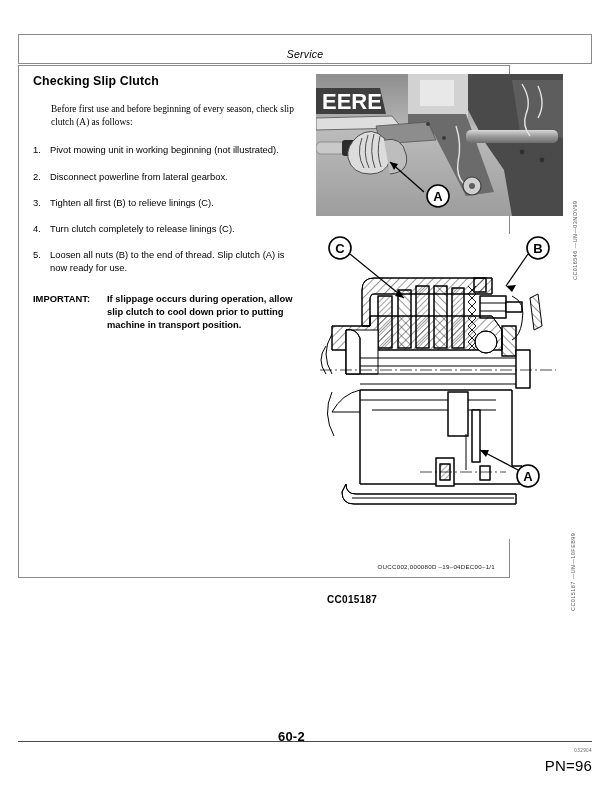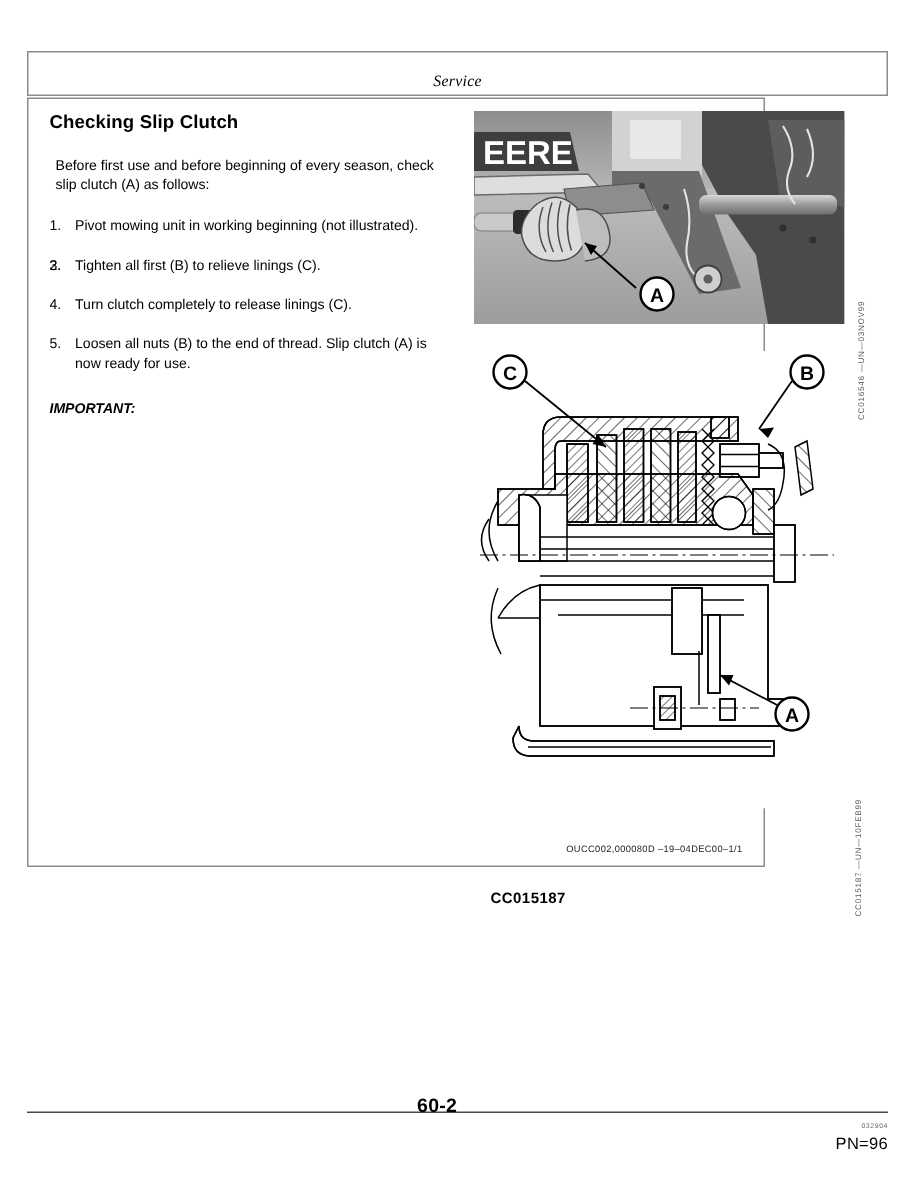--- a/index.html
+++ b/index.html
@@ -18,21 +18,20 @@
 
   
   .header-box {
     position: absolute;
     left: 18px;
     top: 34px;
     width: 574px;
     height: 30px;
     border: 1px solid #8a8a8a;
     box-sizing: border-box;
-    font-family: Liberation Serif, serif;
   }
   .header-title {
     position: absolute;
     left: 0;
     right: 0;
     bottom: 3px;
     text-align: center;
     font-style: italic;
     font-size: 10.5px;
     letter-spacing: .2px;
@@ -58,21 +57,22 @@
   }
   .section-heading {
     font-size: 12.4px;
     font-weight: bold;
     letter-spacing: .1px;
     margin: 0 0 15px 0;
   }
   .intro {
     font-size: 9.4px;
     line-height: 13.2px;
-    margin: 0 0 14px 4px;
+    margin: 0 0 14px 18px;
+    font-family: Liberation Serif, serif;
   }
   .step {
     position: relative;
     font-size: 9.4px;
     line-height: 13.2px;
     margin: 0 0 13px 0;
     padding-left: 17px;
   }
   .step .num {
     position: absolute;
@@ -85,21 +85,20 @@
     line-height: 13.4px;
     font-weight: bold;
     margin-top: 17px;
     padding-left: 74px;
   }
   .important .imp-label {
     position: absolute;
     left: 0;
     top: 0;
     font-weight: bold;
-    font-style: italic;
   }
 
   
   .fig {
     position: absolute;
   }
   .fig-photo {
     left: 297px;
     top: 8px;
     width: 247px;
@@ -166,21 +165,21 @@
     top: 748px;
     font-size: 4.6px;
     color: #6a6a6a;
     letter-spacing: .4px;
     text-align: right;
   }
   .footer-pn {
     position: absolute;
     right: 20px;
     top: 757px;
-    font-size: 11px;
+    font-size: 15px;
     letter-spacing: .2px;
     text-align: center;
   }
 
   
   .fig svg { display: block; width: 100%; height: 100%; }
   .callout-text {
     font-family: "Liberation Sans", sans-serif;
     font-size: 13px;
     font-weight: bold;
@@ -207,36 +206,38 @@
     <h1 class="section-heading">Checking Slip Clutch</h1>
 
     <p class="intro">Before first use and before beginning of every season, check slip clutch (A) as follows:</p>
 
     <div class="step">
       <span class="num">1.</span>
       <span>Pivot mowing unit in working beginning (not illustrated).</span>
     </div>
     <div class="step">
       <span class="num">2.</span>
+      <span>Disconnect powerline from lateral gearbox.</span>
     </div>
     <div class="step">
       <span class="num">3.</span>
       <span>Tighten all first (B) to relieve linings (C).</span>
     </div>
     <div class="step">
       <span class="num">4.</span>
       <span>Turn clutch completely to release linings (C).</span>
     </div>
     <div class="step">
       <span class="num">5.</span>
       <span>Loosen all nuts (B) to the end of thread. Slip clutch (A) is now ready for use.</span>
     </div>
 
     <div class="important">
       <span class="imp-label">IMPORTANT:</span>
+      <span>If slippage occurs during operation, allow slip clutch to cool down prior to putting machine in transport position.</span>
     </div>
   </div>
 
   <div class="fig fig-photo">
     <svg viewBox="0 0 247 142" preserveAspectRatio="none" aria-hidden="true">
       <defs>
         <linearGradient id="skyg" x1="0" y1="0" x2="0" y2="1">
           <stop offset="0" stop-color="#8e8e8e"></stop>
           <stop offset="1" stop-color="#b4b4b4"></stop>
         </linearGradient>

